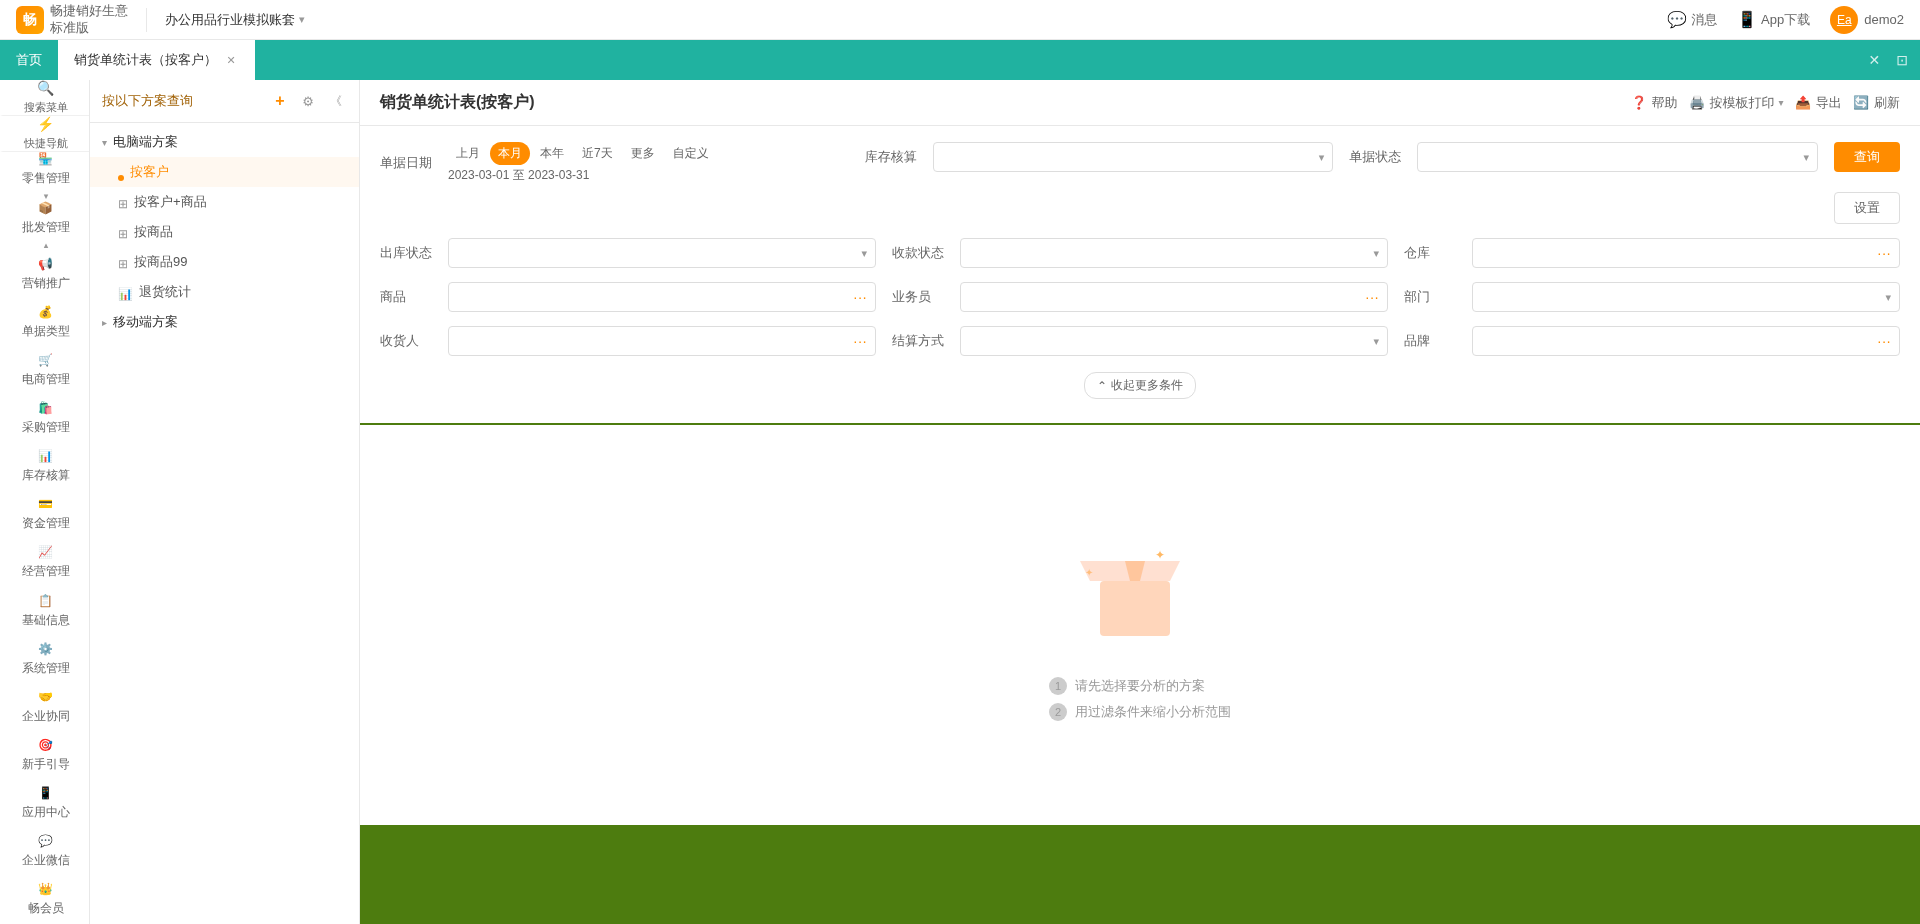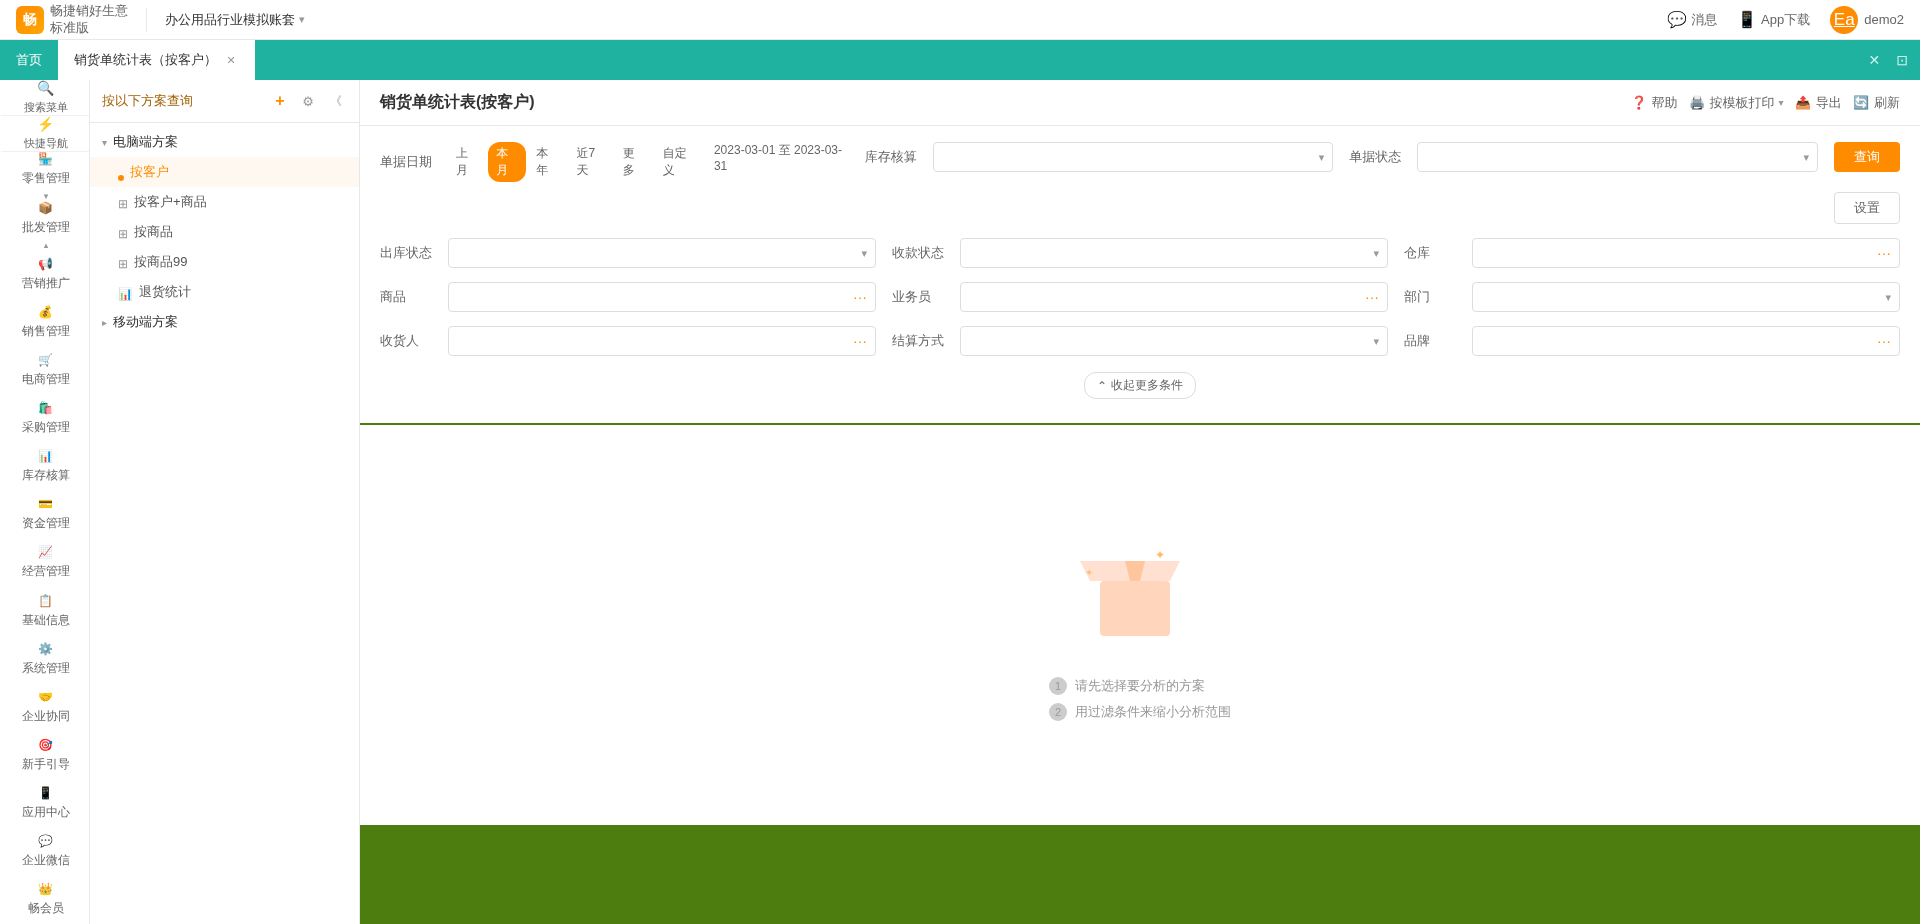--- a/index.html
+++ b/index.html
@@ -114,21 +114,21 @@
       <div class="header-action">
         <span style="font-size:16px;">💬</span>
         <span>消息</span>
       </div>
       <div class="header-action">
         <span style="font-size:16px;">📱</span>
         <span>App下载</span>
       </div>
       <div class="header-action" style="gap:6px;">
         <div class="user-avatar">
-          <span style="font-size:17px;text-decoration:underline;">Ea</span>
+          <span style="font-size:12px;text-decoration:underline;">Ea</span>
         </div>
         <span>demo2</span>
       </div>
     </div>
   </div>
 
   <div class="tab-bar">
     <div class="tab-item home">
       <span>首页</span>
     </div>
@@ -162,21 +162,21 @@
         <span>📦</span>
         <span>批发管理</span>
         <span style="font-size:9px;color:#999;">▴</span>
       </div>
       <div class="sidebar-item">
         <span>📢</span>
         <span>营销推广</span>
       </div>
       <div class="sidebar-item">
         <span>💰</span>
-        <span>销售管理</span>
+        <span>单据类型</span>
       </div>
       <div class="sidebar-item">
         <span>🛒</span>
         <span>电商管理</span>
       </div>
       <div class="sidebar-item">
         <span>🛍️</span>
         <span>采购管理</span>
       </div>
       <div class="sidebar-item">
@@ -288,21 +288,21 @@
             </div>
           </div>
         </div>
 
         <div class="filter-area">
 
           <div style="display:flex;align-items:flex-start;gap:16px;margin-bottom:14px;">
 
             <div style="display:flex;align-items:center;flex:1;">
               <span class="filter-label">单据日期</span>
-              <div style="display:flex;flex-direction:row;gap:2px;flex:1;">
+              <div style="display:flex;flex-direction:column;gap:2px;flex:1;">
                 <div class="date-tabs">
                   <span class="date-tab">上月</span>
                   <span class="date-tab active">本月</span>
                   <span class="date-tab">本年</span>
                   <span class="date-tab">近7天</span>
                   <span class="date-tab">更多</span>
                   <span class="date-tab">自定义</span>
                 </div>
                 <div class="date-range">2023-03-01 至 2023-03-31</div>
               </div>

